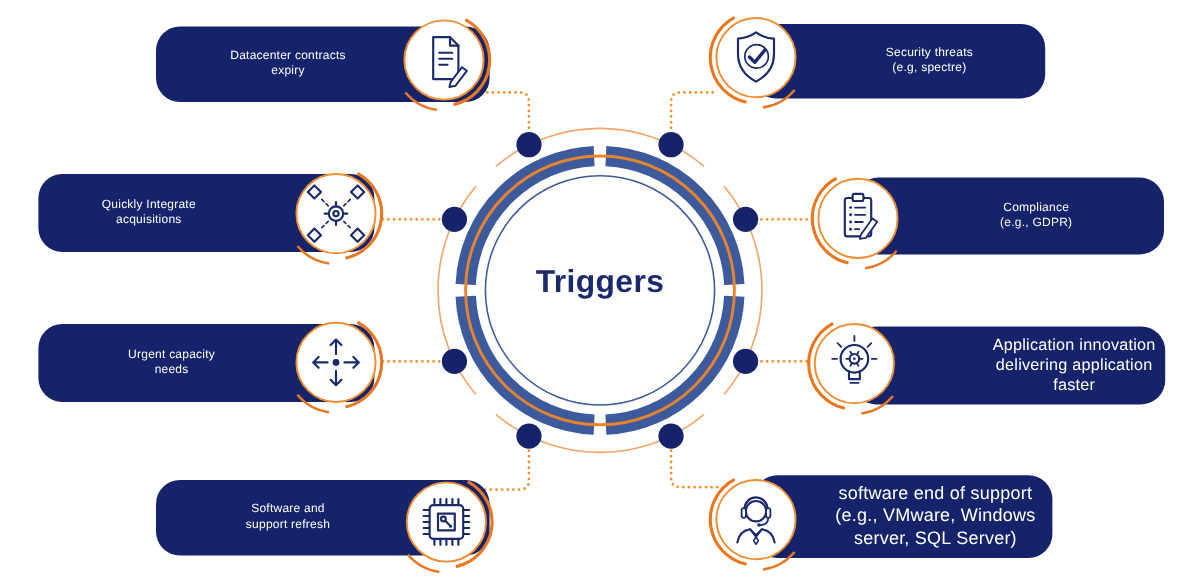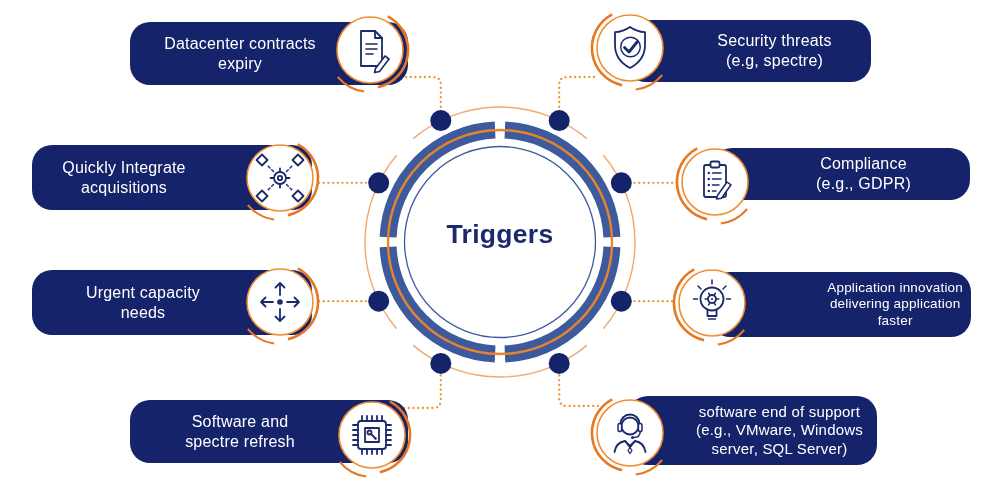--- a/index.html
+++ b/index.html
@@ -4,30 +4,30 @@
 <style>
   html,body{margin:0;padding:0;background:#ffffff;}
   .stage{
     position:relative;width:1000px;height:489px;background:#ffffff;
     font-family:"Liberation Sans",sans-serif;overflow:hidden;
   }
   .bg-layer{position:absolute;left:0;top:0;z-index:0;}
   .pill{
     position:absolute;z-index:1;background:#15246a;border-radius:20px;
     color:#ffffff;display:flex;align-items:center;justify-content:center;
-    text-align:center;font-size:16px;line-height:1.22;box-sizing:border-box;
+    text-align:center;font-size:10px;line-height:1.22;box-sizing:border-box;
     letter-spacing:.2px;
   }
   .pill .ln{white-space:nowrap;}
   .p1{left:130px;top:22px;width:278px;height:63px;padding:0 70px 0 12px;}
   .p2{left:32px;top:145px;width:280px;height:65px;padding:0 108px 0 12px;}
   .p3{left:32px;top:270px;width:280px;height:65px;padding:0 70px 0 12px;}
   .p4{left:130px;top:400px;width:278px;height:63px;padding:0 70px 0 12px;}
   .p5{left:626px;top:20px;width:245px;height:62px;padding:0 10px 0 62px;}
-  .p6{left:712px;top:148px;width:258px;height:52px;padding:0 10px 0 55px;}
+  .p6{left:712px;top:148px;width:258px;height:64px;padding:0 10px 0 55px;}
   .p7{left:710px;top:272px;width:261px;height:65px;padding:0 8px 0 55px;font-size:13.5px;justify-content:flex-end;}
   .p8{left:628px;top:396px;width:249px;height:69px;padding:0 8px 0 62px;font-size:15px;}
   .badge{position:absolute;z-index:2;width:100px;height:100px;}
   .badge svg{width:100%;height:100%;display:block;}
   .b1{left:320px;top:0px;}   .b2{left:230px;top:128px;}
   .b3{left:230px;top:252px;} .b4{left:322px;top:385px;}
   .b5{left:580px;top:-2px;}  .b6{left:665px;top:132px;}
   .b7{left:662px;top:253px;} .b8{left:580px;top:383px;}
   .badge.mirror .deco{transform:scaleX(-1);transform-origin:50px 50px;}
   .center-title{
@@ -103,21 +103,21 @@
   </div>
   <div class="pill p3">
     <div>
       <div class="ln">Urgent capacity</div>
       <div class="ln">needs</div>
     </div>
   </div>
   <div class="pill p4">
     <div>
       <div class="ln">Software and</div>
-      <div class="ln">spectre refresh</div>
+      <div class="ln">support refresh</div>
     </div>
   </div>
   <div class="pill p5">
     <div>
       <div class="ln">Security threats</div>
       <div class="ln">(e.g, spectre)</div>
     </div>
   </div>
   <div class="pill p6">
     <div>

